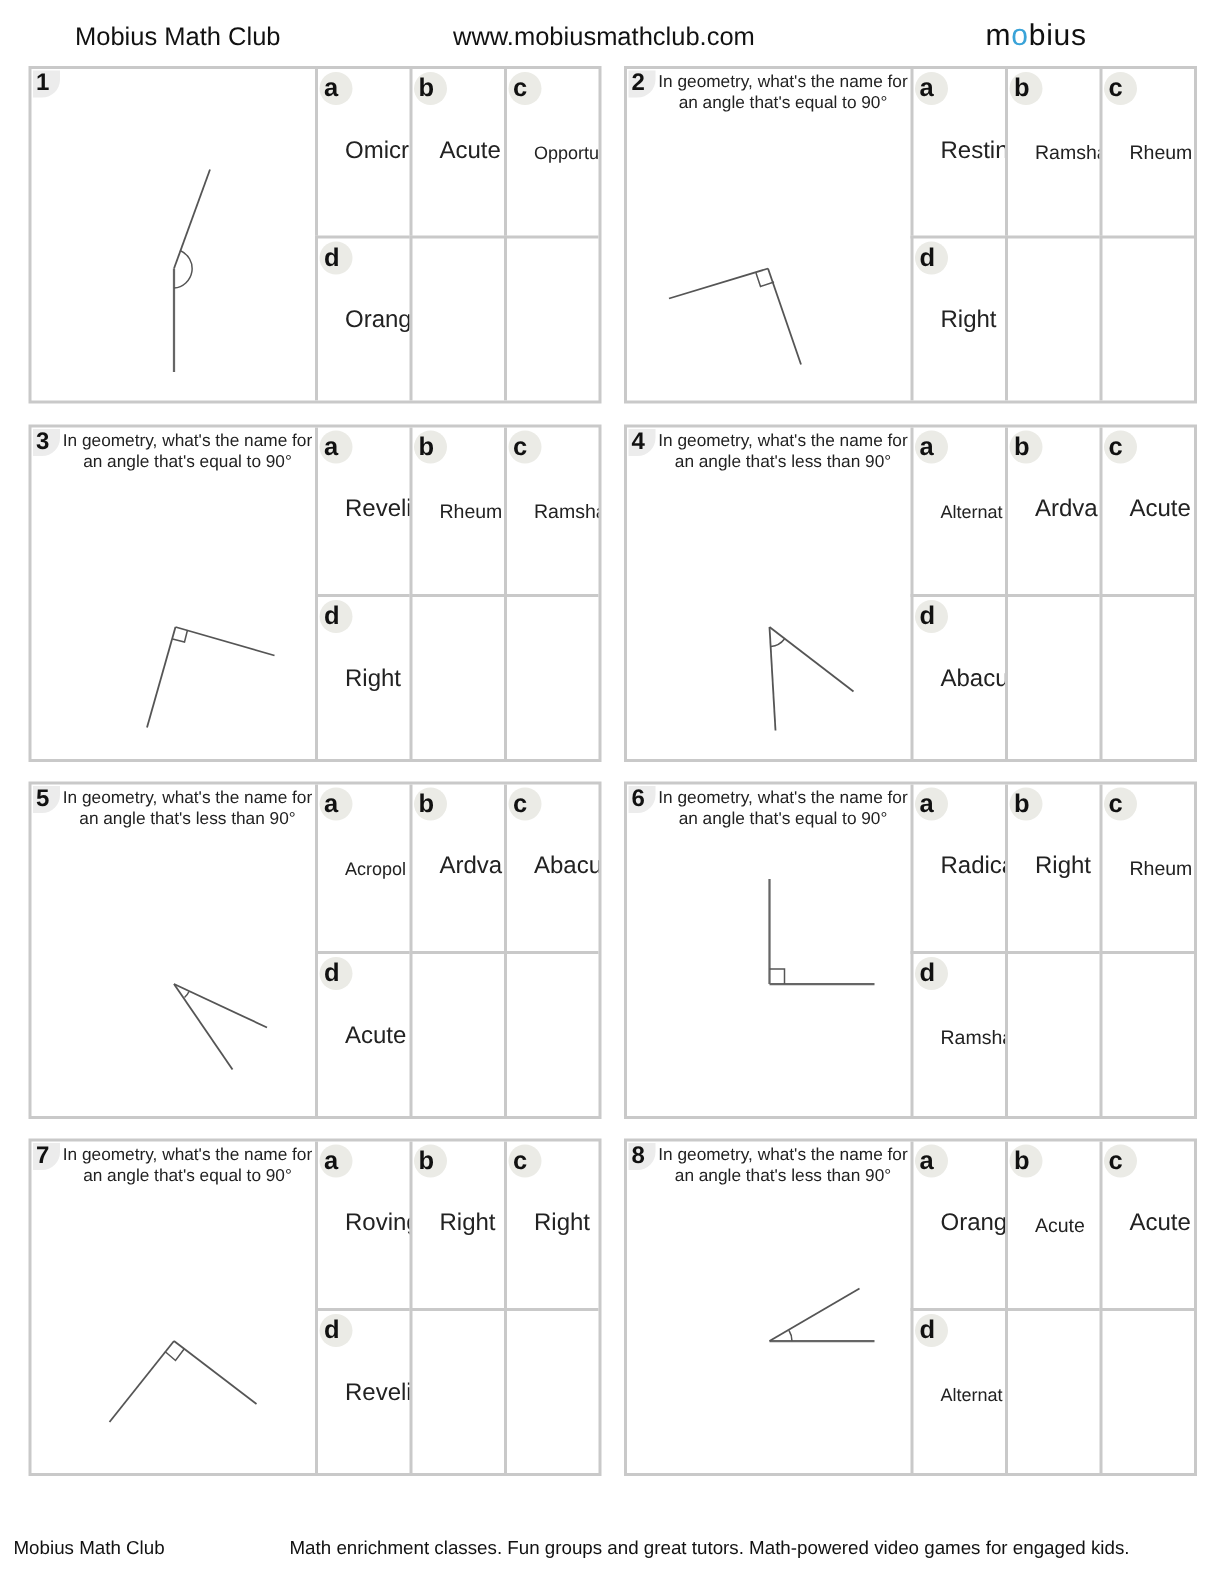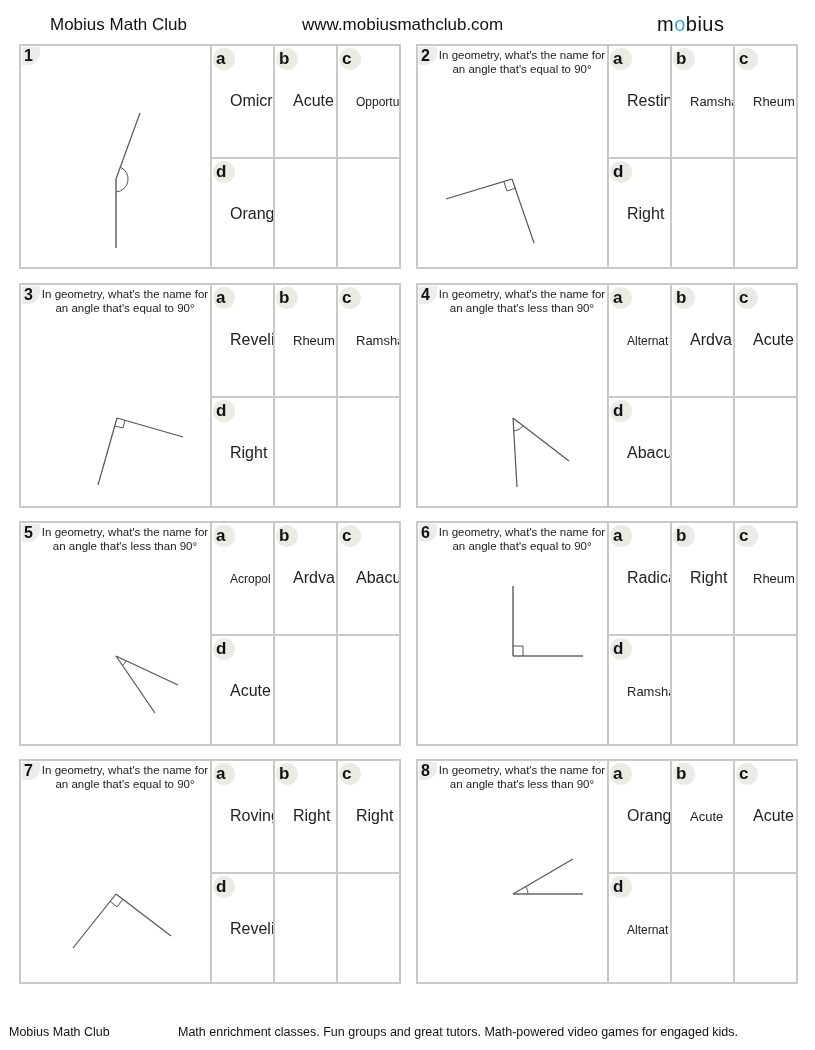--- a/index.html
+++ b/index.html
@@ -23,21 +23,21 @@
   .cell.c1 { left:0; width:63px; }
   .cell.c2 { left:63px; width:63px; }
   .cell.c3 { left:126px; width:63px; }
   .opt-letter { position:absolute; left:1px; top:2px; width:22px; height:22px; border-radius:11px; background:#ebebe6;
                 font-weight:bold; font-size:17px; line-height:22px; text-indent:3px; color:#111; }
   .opt-text { position:absolute; left:18px; top:46px; white-space:nowrap; font-size:16px; color:#222; }
   .opt-text.sm { font-size:13px; top:48px; }
   .opt-text.xs { font-size:12px; top:49px; }
   .footer { position:absolute; top:1025px; font-size:12.5px; color:#111; }
   .f-left { left:9px; }
-  .f-right { left:178px;text-align:right; }
+  .f-right { left:193px;text-align:right; }
 </style>
 </head>
 <body>
 
 <div class="hdr hdr-title">Mobius Math Club</div>
 <div class="hdr hdr-url">www.mobiusmathclub.com</div>
 <div class="logo"><span>m</span><span class="o">o</span><span>bius</span></div>
 
 <div class="card" style="left:19px;top:44px;">
   <div class="q-area">

